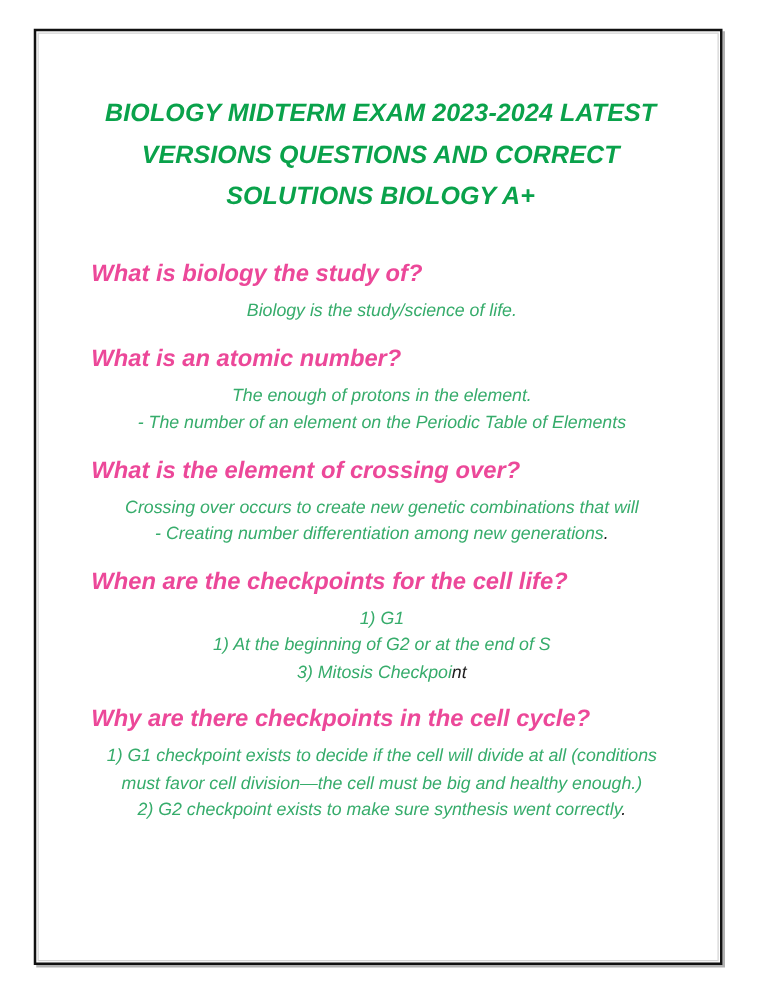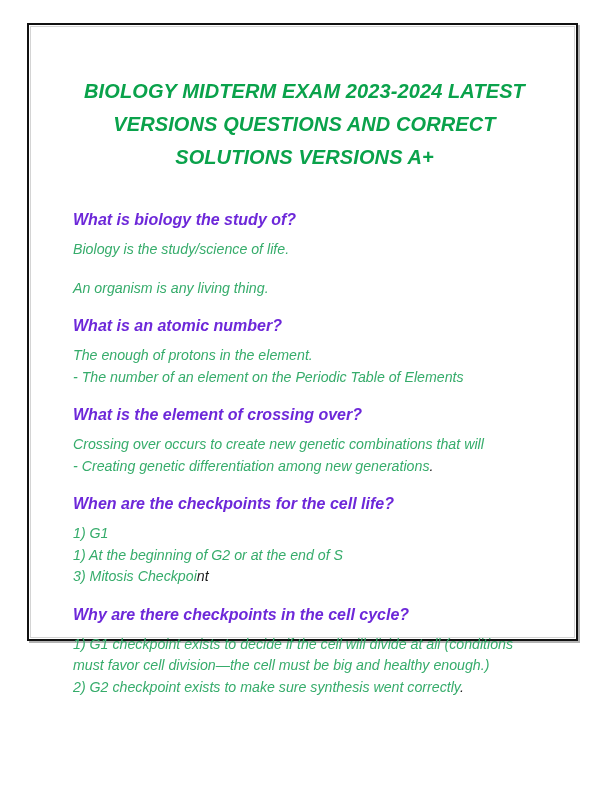--- a/index.html
+++ b/index.html
@@ -21,21 +21,21 @@
     background: #ffffff;
     overflow: hidden;
   }
 
   
   .page-sheet {
     position: absolute;
     left: 27px;
     top: 23px;
     width: 551px;
-    height: 618px;
+    height: 749px;
     background: #ffffff;
     box-sizing: border-box;
     border: 2px solid #111111;
     box-shadow:
       inset 0 0 0 1px #ffffff,
       inset 0 0 0 2px #d4d4d4,
       2px 2px 0 0 rgba(0,0,0,0.30);
   }
 
   .page-inner {
@@ -70,33 +70,34 @@
     padding-left: 2px;
   }
 
   .qa-block {
     margin-bottom: 0;
   }
 
   .qa-question {
     font-weight: bold;
     font-style: italic;
-    font-size: 16px;
+    font-size: 19px;
     line-height: 20px;
-    color: #6d28d9;
+    color: #ec4899;
     margin: 0 0 9px 0;
     white-space: nowrap;
   }
 
   .qa-answer {
     font-style: italic;
     font-size: 14.2px;
     line-height: 21.5px;
     color: #36AC6B;
     margin: 0 0 17px 0;
+    text-align: center;
   }
 
   .qa-answer .ans-line {
     display: block;
     white-space: nowrap;
   }
 
   
   .ink-dark {
     color: #1a1a1a;
@@ -105,51 +106,48 @@
 </head>
 <body>
 
 <div class="page-canvas">
   <div class="page-sheet">
     <div class="page-inner">
 
       <h1 class="doc-title">
         <span class="title-line">BIOLOGY MIDTERM EXAM 2023-2024 LATEST</span>
         <span class="title-line">VERSIONS QUESTIONS AND CORRECT</span>
-        <span class="title-line">SOLUTIONS VERSIONS A+</span>
+        <span class="title-line">SOLUTIONS BIOLOGY A+</span>
       </h1>
 
       <div class="qa-body">
 
         <section class="qa-block">
           <p class="qa-question">What is biology the study of?</p>
           <p class="qa-answer">
             <span class="ans-line">Biology is the study/science of life.</span>
           </p>
         </section>
 
         <section class="qa-block">
-          <p class="qa-answer">
-            <span class="ans-line">An organism is any living thing.</span>
-          </p>
         </section>
 
         <section class="qa-block">
           <p class="qa-question">What is an atomic number?</p>
           <p class="qa-answer">
             <span class="ans-line">The enough of protons in the element.</span>
             <span class="ans-line">- The number of an element on the Periodic Table of Elements</span>
           </p>
         </section>
 
         <section class="qa-block">
           <p class="qa-question">What is the element of crossing over?</p>
           <p class="qa-answer">
             <span class="ans-line">Crossing over occurs to create new genetic combinations that will</span>
-            <span class="ans-line"><span>- Creating genetic differentiation among new generations</span><span class="ink-dark">.</span></span>
+            <span class="ans-line"><span>- Creating number differentiation among new generations</span><span class="ink-dark">.</span></span>
           </p>
         </section>
 
         <section class="qa-block">
           <p class="qa-question">When are the checkpoints for the cell life?</p>
           <p class="qa-answer">
             <span class="ans-line">1) G1</span>
             <span class="ans-line">1) At the beginning of G2 or at the end of S</span>
             <span class="ans-line"><span>3) Mitosis Checkpoi</span><span class="ink-dark">nt</span></span>
           </p>

